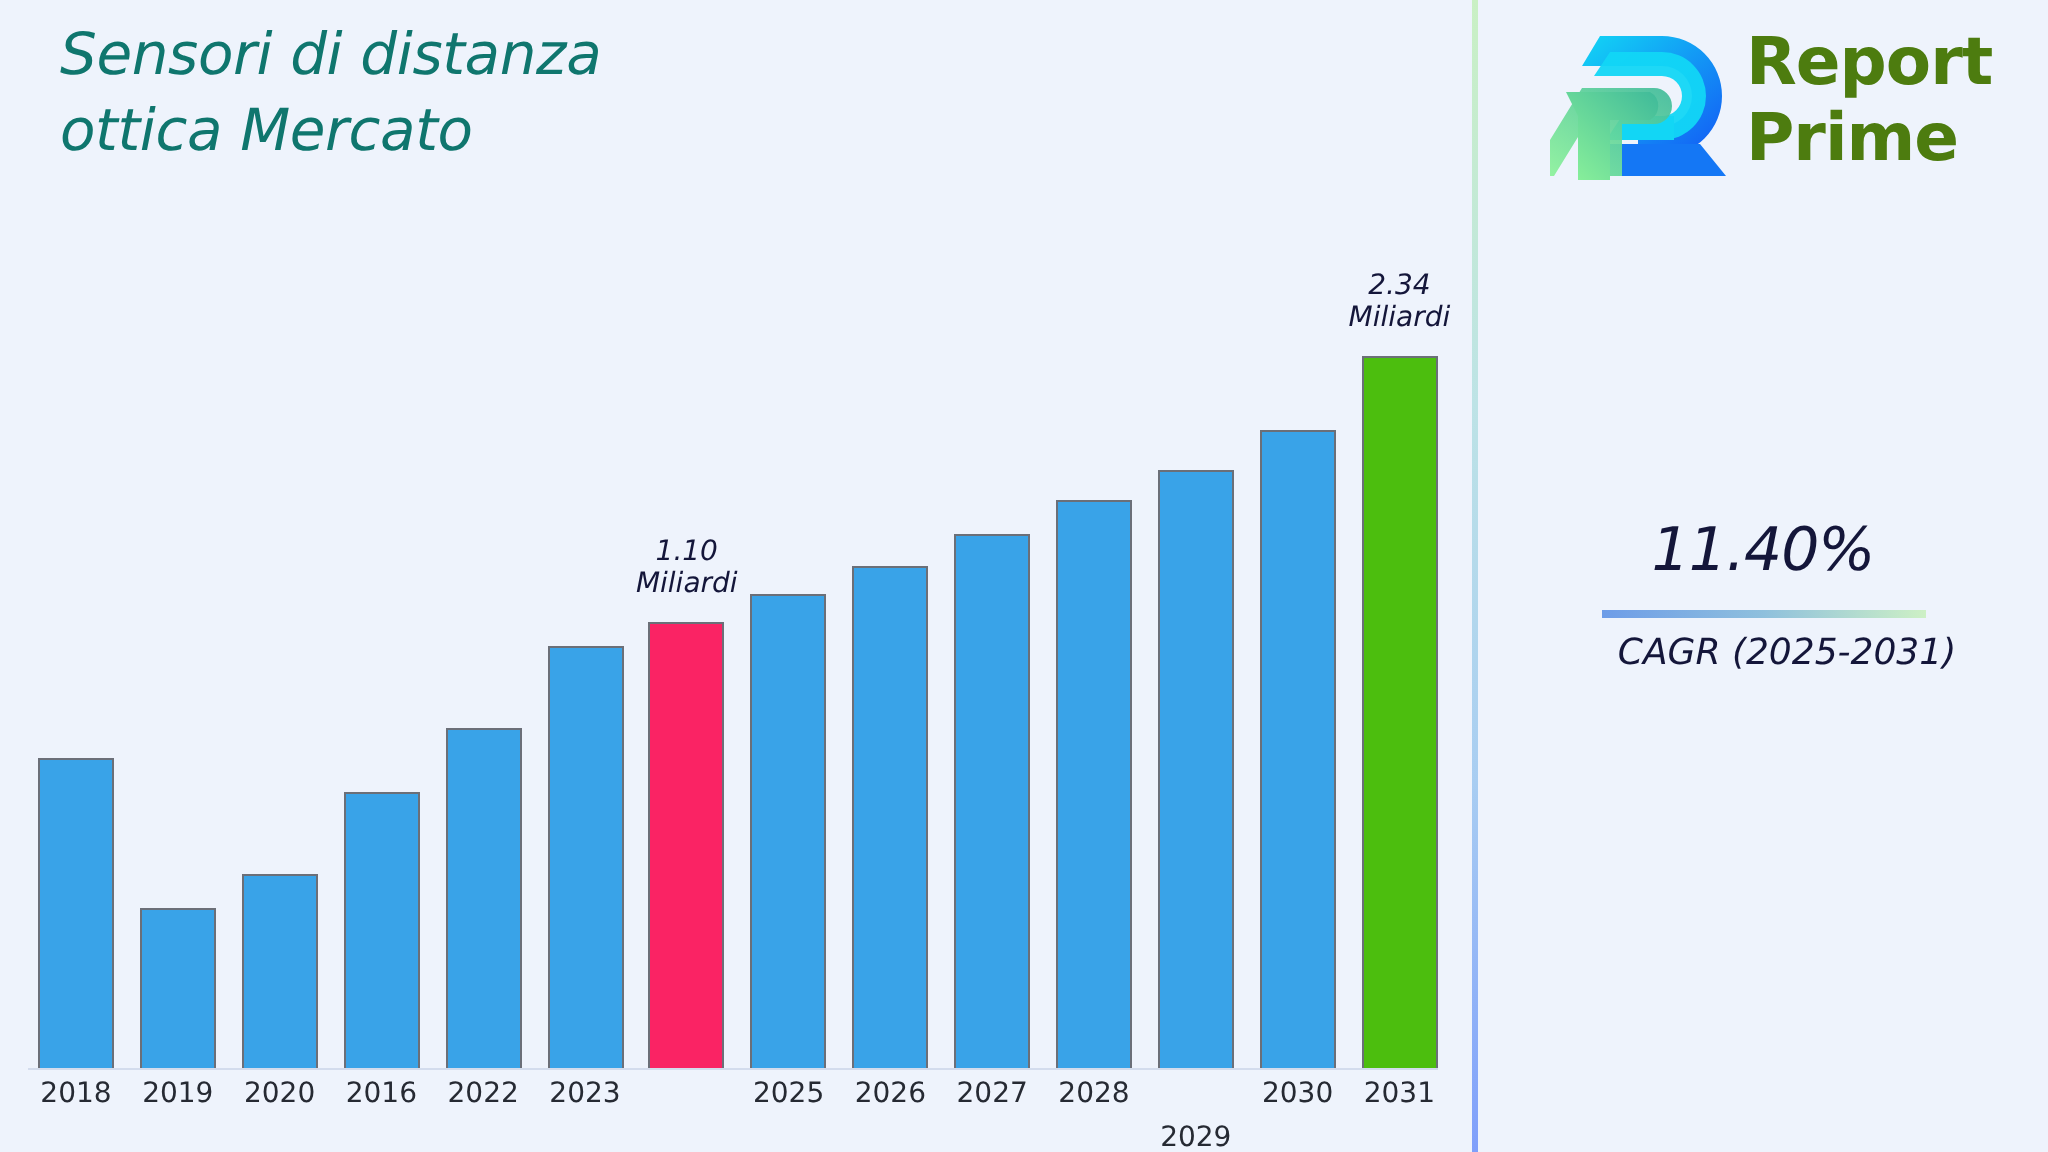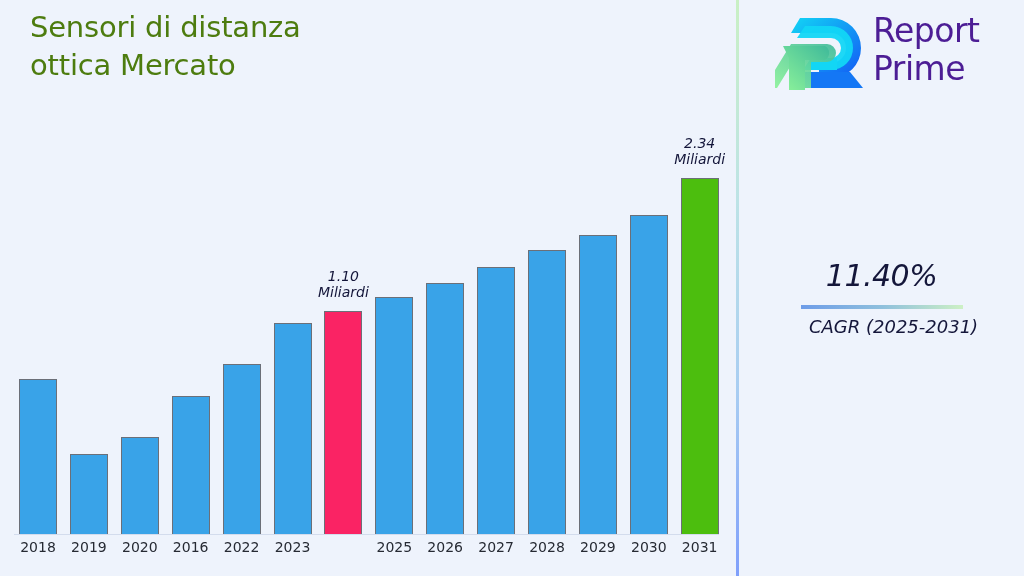--- a/index.html
+++ b/index.html
@@ -24,23 +24,24 @@
   #left-panel {
     position: absolute;
     left: 0; top: 0;
     width: 737px; height: 576px;
   }
   #chart-title {
     position: absolute;
     left: 30px; top: 8px;
     width: 420px;
     font-family: "DejaVu Sans", sans-serif;
+    font-style: italic;
     font-size: 29px;
     line-height: 38px;
-    color: #4d7c0f;
+    color: #0f766e;
     white-space: pre-line;
     letter-spacing: -0.2px;
   }
 
   
   #plot {
     position: absolute;
     left: 0; top: 0;
     width: 737px; height: 576px;
   }
@@ -105,24 +106,24 @@
   }
   #logo-mark {
     position: absolute;
     left: 0; top: 2px;
     width: 92px; height: 84px;
   }
   #logo-text {
     position: absolute;
     left: 98px; top: 4px;
     font-family: "DejaVu Sans", sans-serif;
-    font-weight: normal;
+    font-weight: bold;
     font-size: 33px;
     line-height: 38px;
-    color: #4c1d95;
+    color: #4d7c0f;
     white-space: pre-line;
     letter-spacing: -0.5px;
   }
 
   
   #cagr-block {
     position: absolute;
     left: 0; top: 252px;
     width: 285px;
     text-align: center;
@@ -183,21 +184,21 @@
           <div class="tick" style="left: 58.9px; width: 60px;">2019</div>
           <div class="tick" style="left: 109.8px; width: 60px;">2020</div>
           <div class="tick" style="left: 160.7px; width: 60px;">2016</div>
           <div class="tick" style="left: 211.6px; width: 60px;">2022</div>
           <div class="tick" style="left: 262.5px; width: 60px;">2023</div>
           <div class="tick" style="left: 313.4px; width: 60px; margin-top: 39px;">2024</div>
           <div class="tick" style="left: 364.3px; width: 60px;">2025</div>
           <div class="tick" style="left: 415.2px; width: 60px;">2026</div>
           <div class="tick" style="left: 466.1px; width: 60px;">2027</div>
           <div class="tick" style="left: 517px; width: 60px;">2028</div>
-          <div class="tick" style="left: 567.9px; width: 60px;">2029</div>
+          <div class="tick" style="left: 567.9px; width: 60px; margin-top: 22px;">2029</div>
           <div class="tick" style="left: 618.8px; width: 60px;">2030</div>
           <div class="tick" style="left: 669.7px; width: 60px;">2031</div>
         </div>
       <div id="annotations-layer">
           <div class="bar-label" style="left: 288.4px; top: 268px; width: 110px;">1.10
 Miliardi</div>
           <div class="bar-label" style="left: 644.7px; top: 135px; width: 110px;">2.34
 Miliardi</div>
         </div>
     </div>

